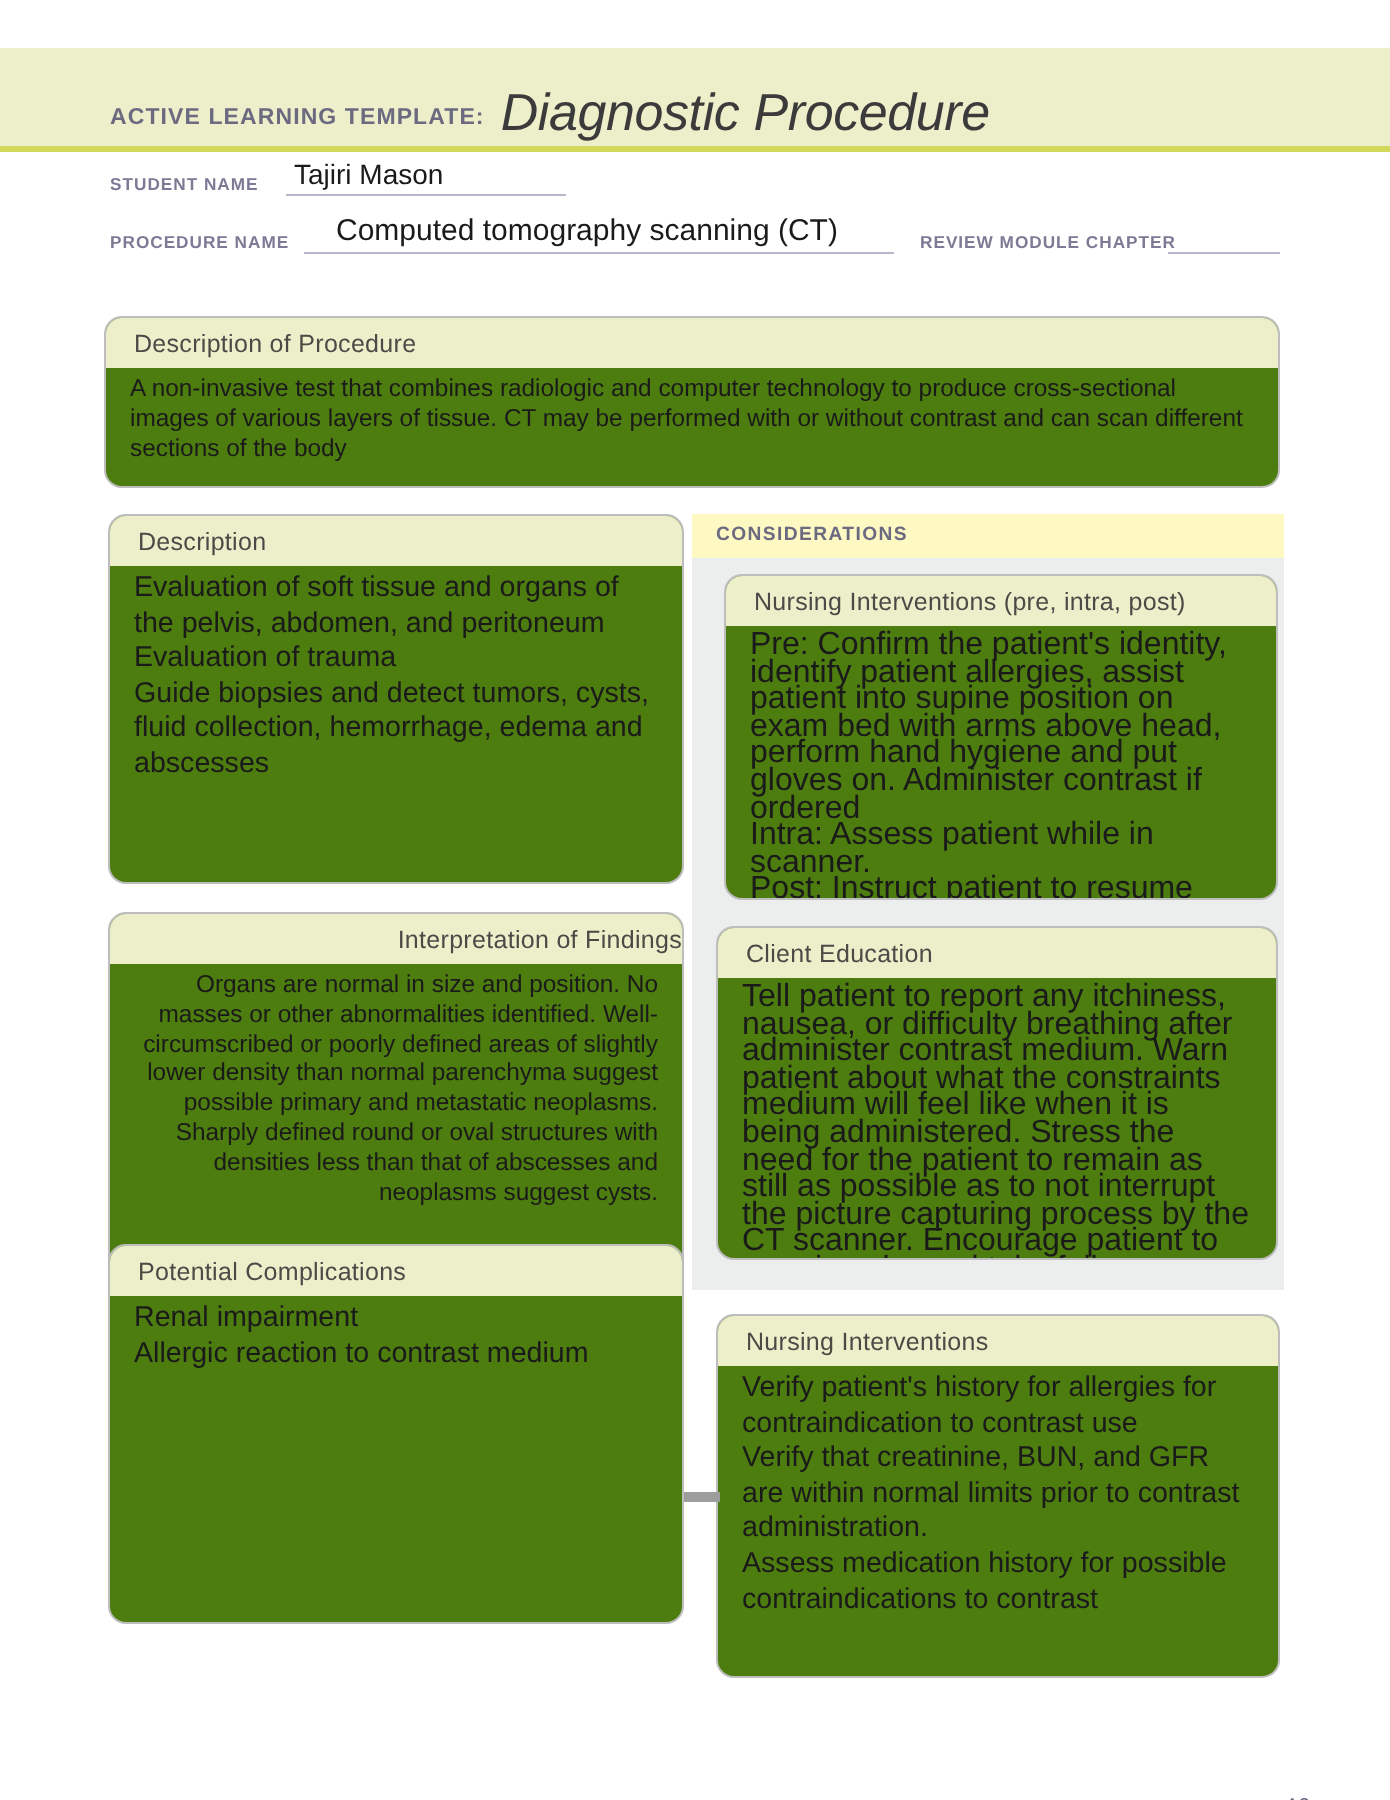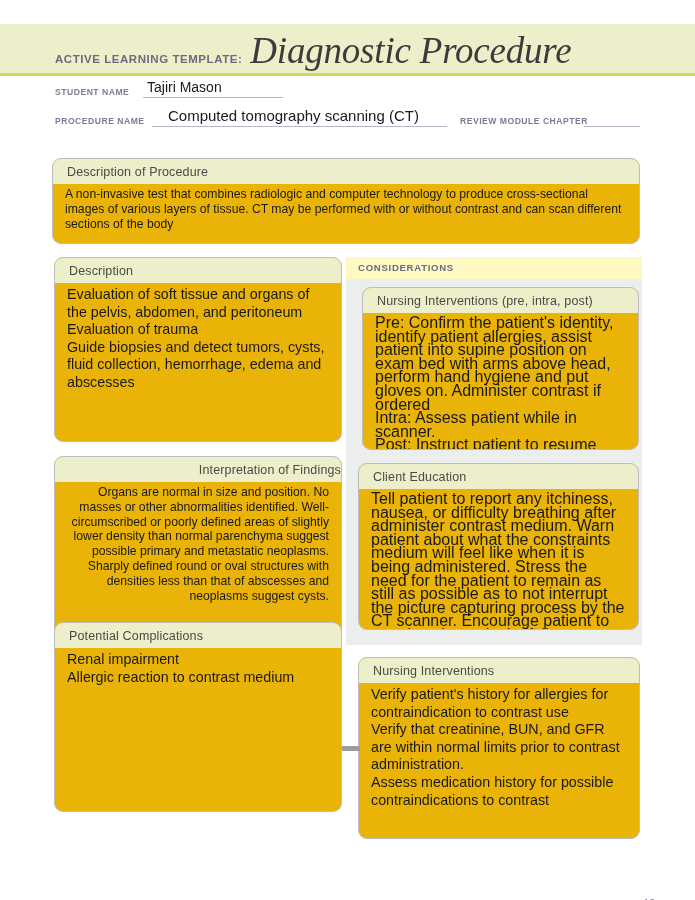--- a/index.html
+++ b/index.html
@@ -33,23 +33,23 @@
     font-size: 11.5px;
     letter-spacing: 0.55px;
     font-weight: 600;
     color: #6b6a80;
     text-transform: uppercase;
     padding-bottom: 8px;
     white-space: nowrap;
     margin-top: 44px;
   }
   .banner-title {
-    font-family: Liberation Serif, serif;
+    font-family: Liberation Sans, sans-serif;
     font-style: italic;
-    font-size: 37px;
+    font-size: 26px;
     color: #3b3b3b;
     line-height: 1;
     padding-left: 8px;
     padding-bottom: 4px;
     white-space: nowrap;
     letter-spacing: -0.2px;
   }
 
   
   .fields {
@@ -100,21 +100,21 @@
     top: 29px;
     height: 20px;
     width: 180px;
   }
   #row-review .field-label { left: 0; bottom: 1px; }
   #row-review .field-rule { left: 124px; width: 56px; }
 
   
   .card {
     position: absolute;
-    background: #eab308;
+    background: #4d7c0f;
     border: 1px solid #bdbdbd;
     border-radius: 9px;
     overflow: hidden;
   }
   .card-head {
     background: #ecefca;
     padding: 6px 0 5px 14px;
     font-size: 12.5px;
     color: #4b4a46;
     letter-spacing: 0.15px;

